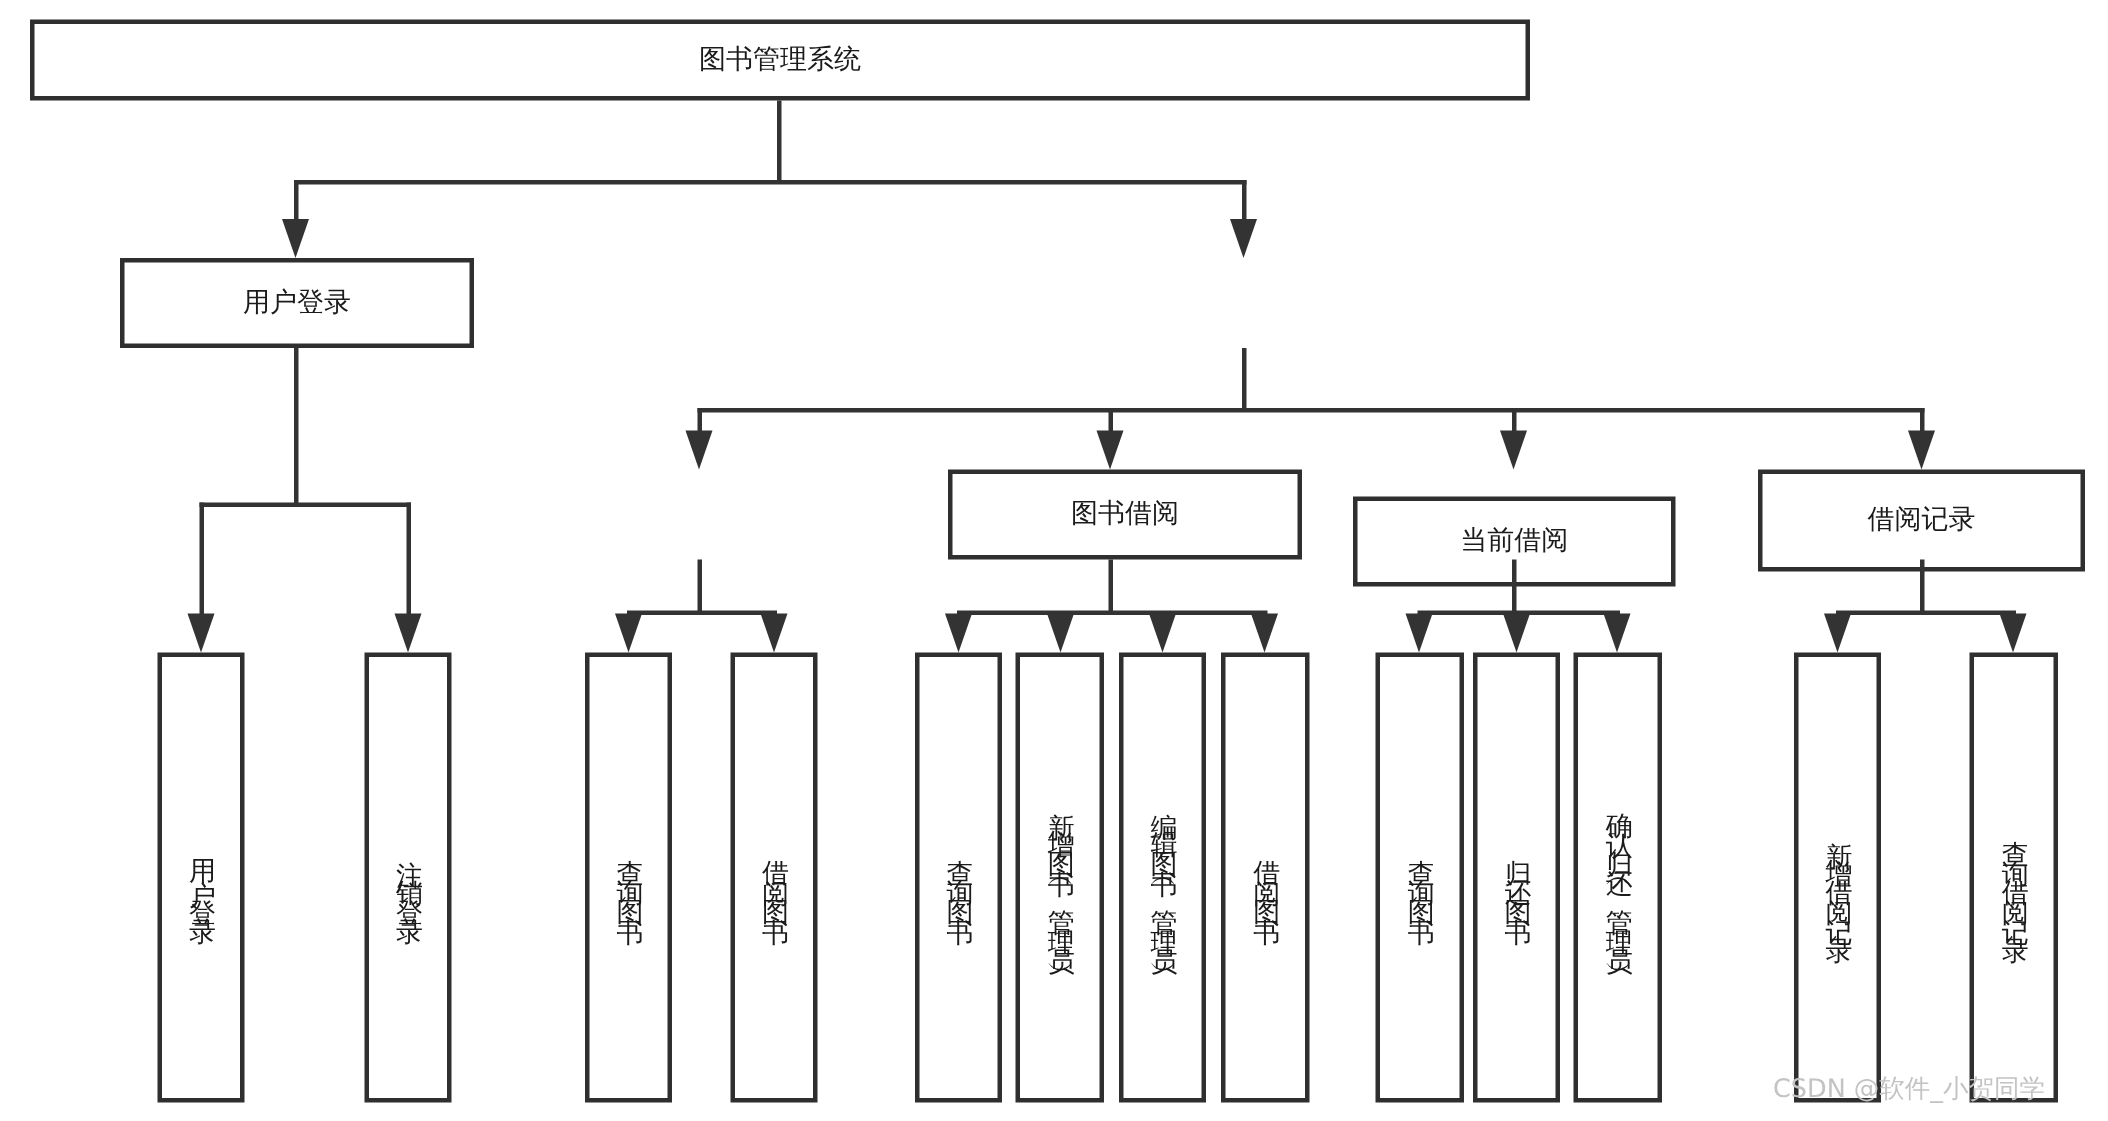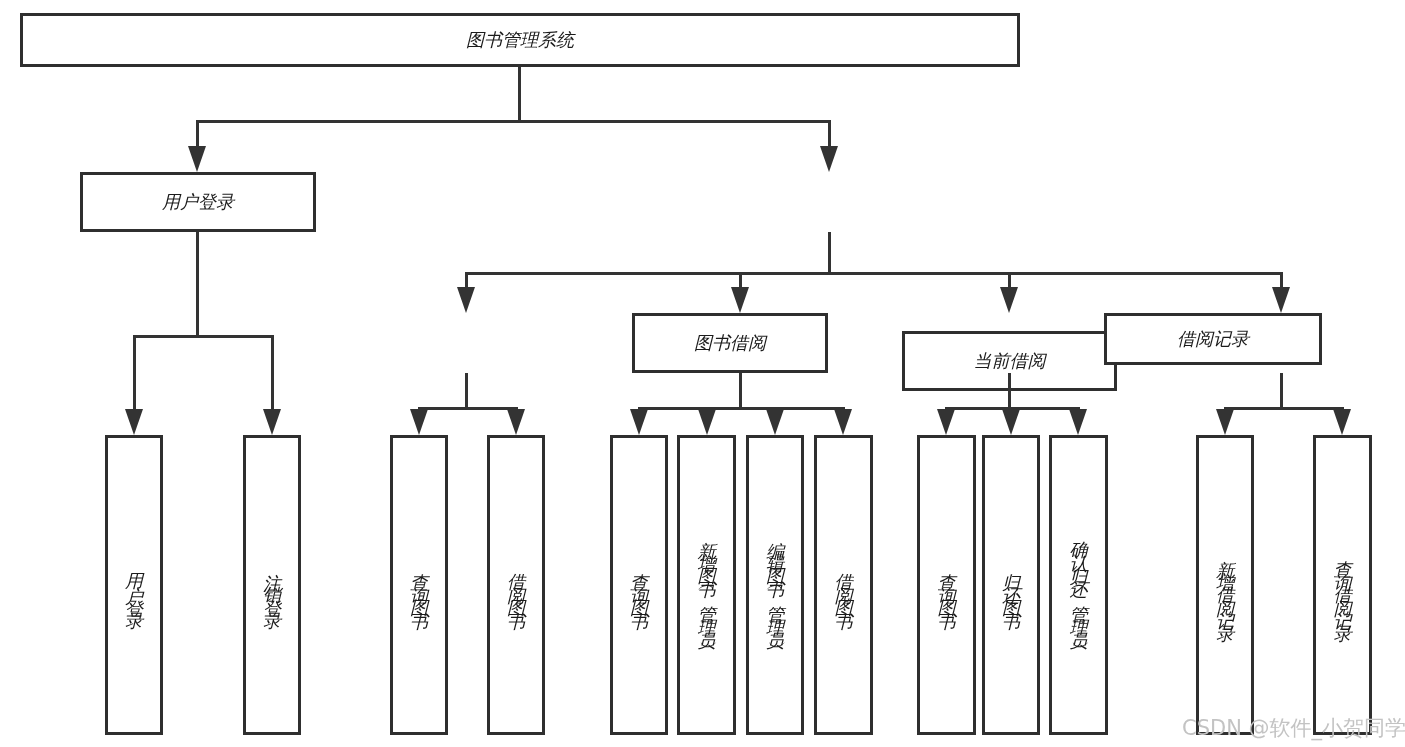--- a/index.html
+++ b/index.html
@@ -10,57 +10,57 @@
     --background:#ffffff;
   }
   html,body{margin:0;padding:0;background:var(--background);}
   .canvas{
     position:relative;width:1405px;height:747px;background:var(--background);
     overflow:hidden;font-family:"DejaVu Sans","Liberation Sans",sans-serif;
   }
   .box{
     position:absolute;box-sizing:border-box;border:3px solid var(--box_border);
     background:var(--background);display:flex;align-items:center;justify-content:center;
-    color:var(--text);font-size:18px;line-height:1;font-style:italic;
+    color:var(--text);font-size:18px;line-height:1;
   }
   .vbox .vtext{
     writing-mode:vertical-lr;text-orientation:mixed;letter-spacing:13px;
     font-size:18px;color:var(--text);
   }
   .line{position:absolute;background:var(--line);}
   .arrow{
     position:absolute;width:0;height:0;
     border-left:9px solid transparent;border-right:9px solid transparent;
     border-top:26px solid var(--line);
   }
   .watermark{
     position:absolute;left:1182px;top:714px;z-index:10;
-    font-size:21px;color:var(--watermark);white-space:nowrap;
+    font-size:17px;color:var(--watermark);white-space:nowrap;
   }
 </style>
 </head>
 <body>
 
 <div class="canvas">
 
   <div class="box" style="left:20px;top:13px;width:1000px;height:54px">
     <span>图书管理系统</span>
   </div>
 
   <div class="box" style="left:80px;top:172px;width:236px;height:60px">
     <span>用户登录</span>
   </div>
 
-  <div class="box" style="left:632px;top:313px;width:196px;height:60px">
+  <div class="box" style="left:632px;top:313px;width:236px;height:60px">
     <span>图书借阅</span>
   </div>
   <div class="box" style="left:902px;top:331px;width:215px;height:60px">
     <span>当前借阅</span>
   </div>
-  <div class="box" style="left:1104px;top:313px;width:218px;height:52px">
+  <div class="box" style="left:1172px;top:313px;width:218px;height:68px">
     <span>借阅记录</span>
   </div>
 
   <div class="box vbox" style="left:105px;top:435px;width:58px;height:300px">
     <span class="vtext">用户登录</span>
   </div>
   <div class="box vbox" style="left:243px;top:435px;width:58px;height:300px">
     <span class="vtext">注销登录</span>
   </div>
 

